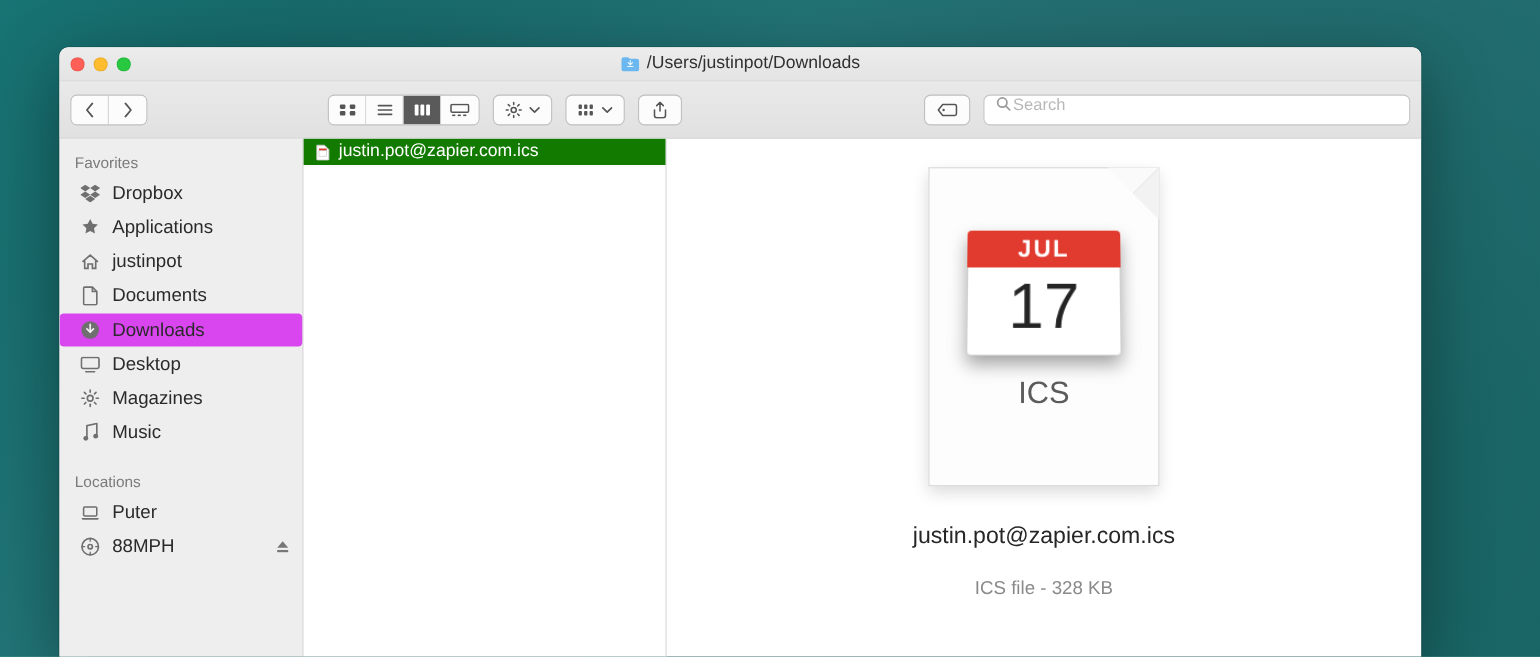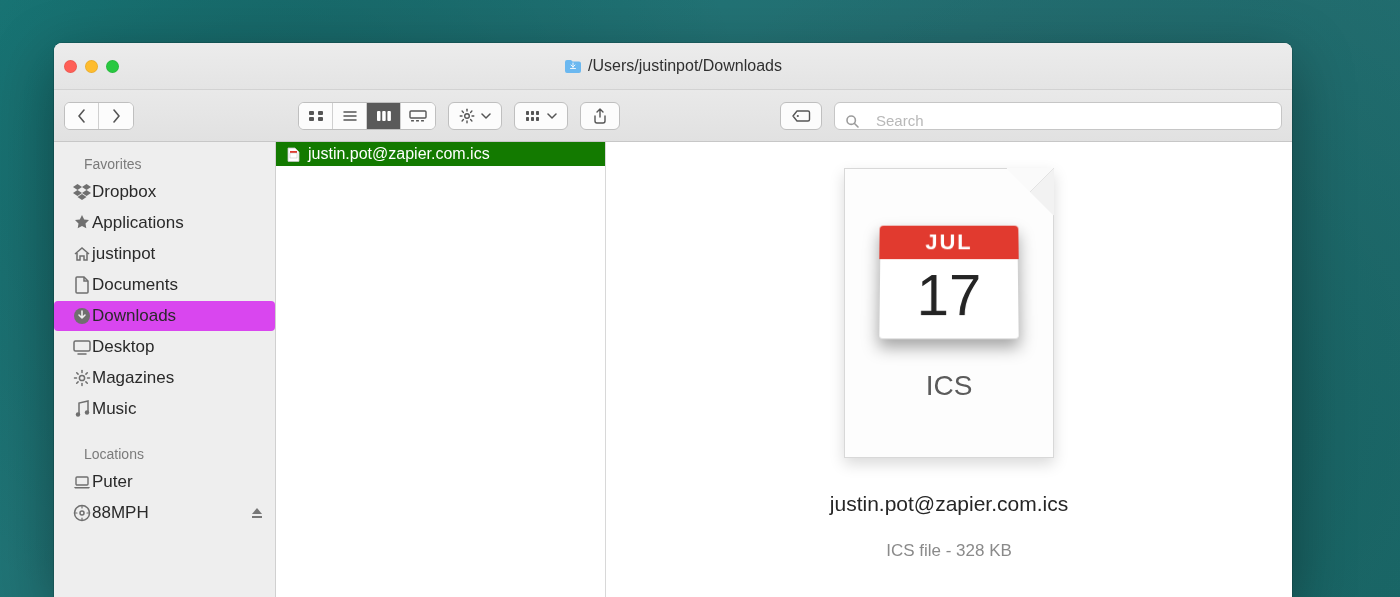--- a/index.html
+++ b/index.html
@@ -23,21 +23,21 @@
       height: 554px;
       background: #fff;
       border-radius: 8px 8px 0 0;
       box-shadow: 0 18px 60px rgba(0,0,0,.35), 0 0 0 1px rgba(0,0,0,.12);
       display: flex;
       flex-direction: column;
       overflow: hidden;
     }
     
     .titlebar {
-      height: 47px;
+      height: 31px;
       background: linear-gradient(#ececec, #e4e4e4);
       border-bottom: 1px solid #d2d2d2;
       display: flex;
       align-items: center;
       padding: 0 10px;
       position: relative;
     }
     .traffic { display: flex; gap: 8px; }
     .tl { width: 13px; height: 13px; border-radius: 50%; border: 1px solid rgba(0,0,0,.07); }
     .tl.close { background: #ff5f57; }
@@ -81,42 +81,42 @@
       height: 28px;
       min-width: 40px;
       background: #fcfcfc;
       border: 1px solid #bfbfbf;
       border-radius: 6px;
       display: inline-flex; align-items: center; justify-content: center;
       gap: 6px; padding: 0 10px; color: #555;
     }
     .spacer { flex: 1; }
     .searchbox {
-      height: 28px; width: 448px;
+      height: 28px; width: 388px;
       background: #fff; border: 1px solid #c6c6c6; border-radius: 6px;
-      display: flex; align-items: flex-end; padding: 0 10px; gap: 16px;
+      display: flex; align-items: flex-start; padding: 0 10px; gap: 1px;
       color: #9a9a9a;
     }
     .searchbox input {
       border: none; outline: none; flex: 1; font-size: 15px; color: #333;
       background: transparent;
     }
     .searchbox input::placeholder { color: #b8b8b8; }
     
     .body { flex: 1; display: flex; overflow: hidden; }
     .sidebar {
       width: 222px;
       background: #eeeeee;
       border-right: 1px solid #d0d0d0;
       padding-top: 8px;
       overflow: hidden;
     }
-    .sb-section { color: #7b7b7b; font-size: 14px; padding: 6px 30px 4px; }
+    .sb-section { color: #7b7b7b; font-size: 14px; padding: 6px 14px 4px; }
     .sb-item {
-      display: flex; align-items: center; 
+      display: flex; align-items: center; gap: 10px;
       padding: 5px 12px 5px 18px;
       font-size: 17px; color: #2a2a2a;
       border-radius: 4px;
       margin: 1px 0;
     }
     .sb-item .ic { width: 20px; height: 20px; color: #6f6f6f; display:flex;align-items:center;justify-content:center; }
     .sb-item.selected { background: #d946ef; }
     .sb-item .eject { margin-left: auto; color: #777; }
     
     .column {
@@ -151,21 +151,21 @@
       border-left: 1px solid #dcdcdc; border-bottom: 1px solid #dcdcdc;
       clip-path: polygon(100% 0, 100% 100%, 0 0);
     }
     .cal {
       margin-top: 56px; width: 140px;
       filter: drop-shadow(0 8px 8px rgba(0,0,0,.35));
       transform: perspective(400px) rotateX(4deg);
     }
     .cal .top { background: #e13a2f; color:#fff; text-align:center; font-size:22px; font-weight:600; letter-spacing:2px; padding:4px 0; border-radius:4px 4px 0 0;}
     .cal .bot { background:#fff; text-align:center; font-size:58px; font-weight:400; color:#242424; border:1px solid #d0d0d0; border-top:none; padding:2px 0 10px; border-radius:0 0 4px 4px;}
-    .ics-label { margin-top:31px; font-size:28px; color:#5b5b5b; }
+    .ics-label { margin-top:18px; font-size:28px; color:#5b5b5b; }
     .preview-filename { margin-top: 34px; font-size: 21px; color:#262626; }
     .preview-meta { margin-top: 25px; font-size: 17px; color:#8a8a8a; }
     svg { display:block; }
   </style>
 </head>
 <body>
 
 <div class="window">
 
   <div class="titlebar">

